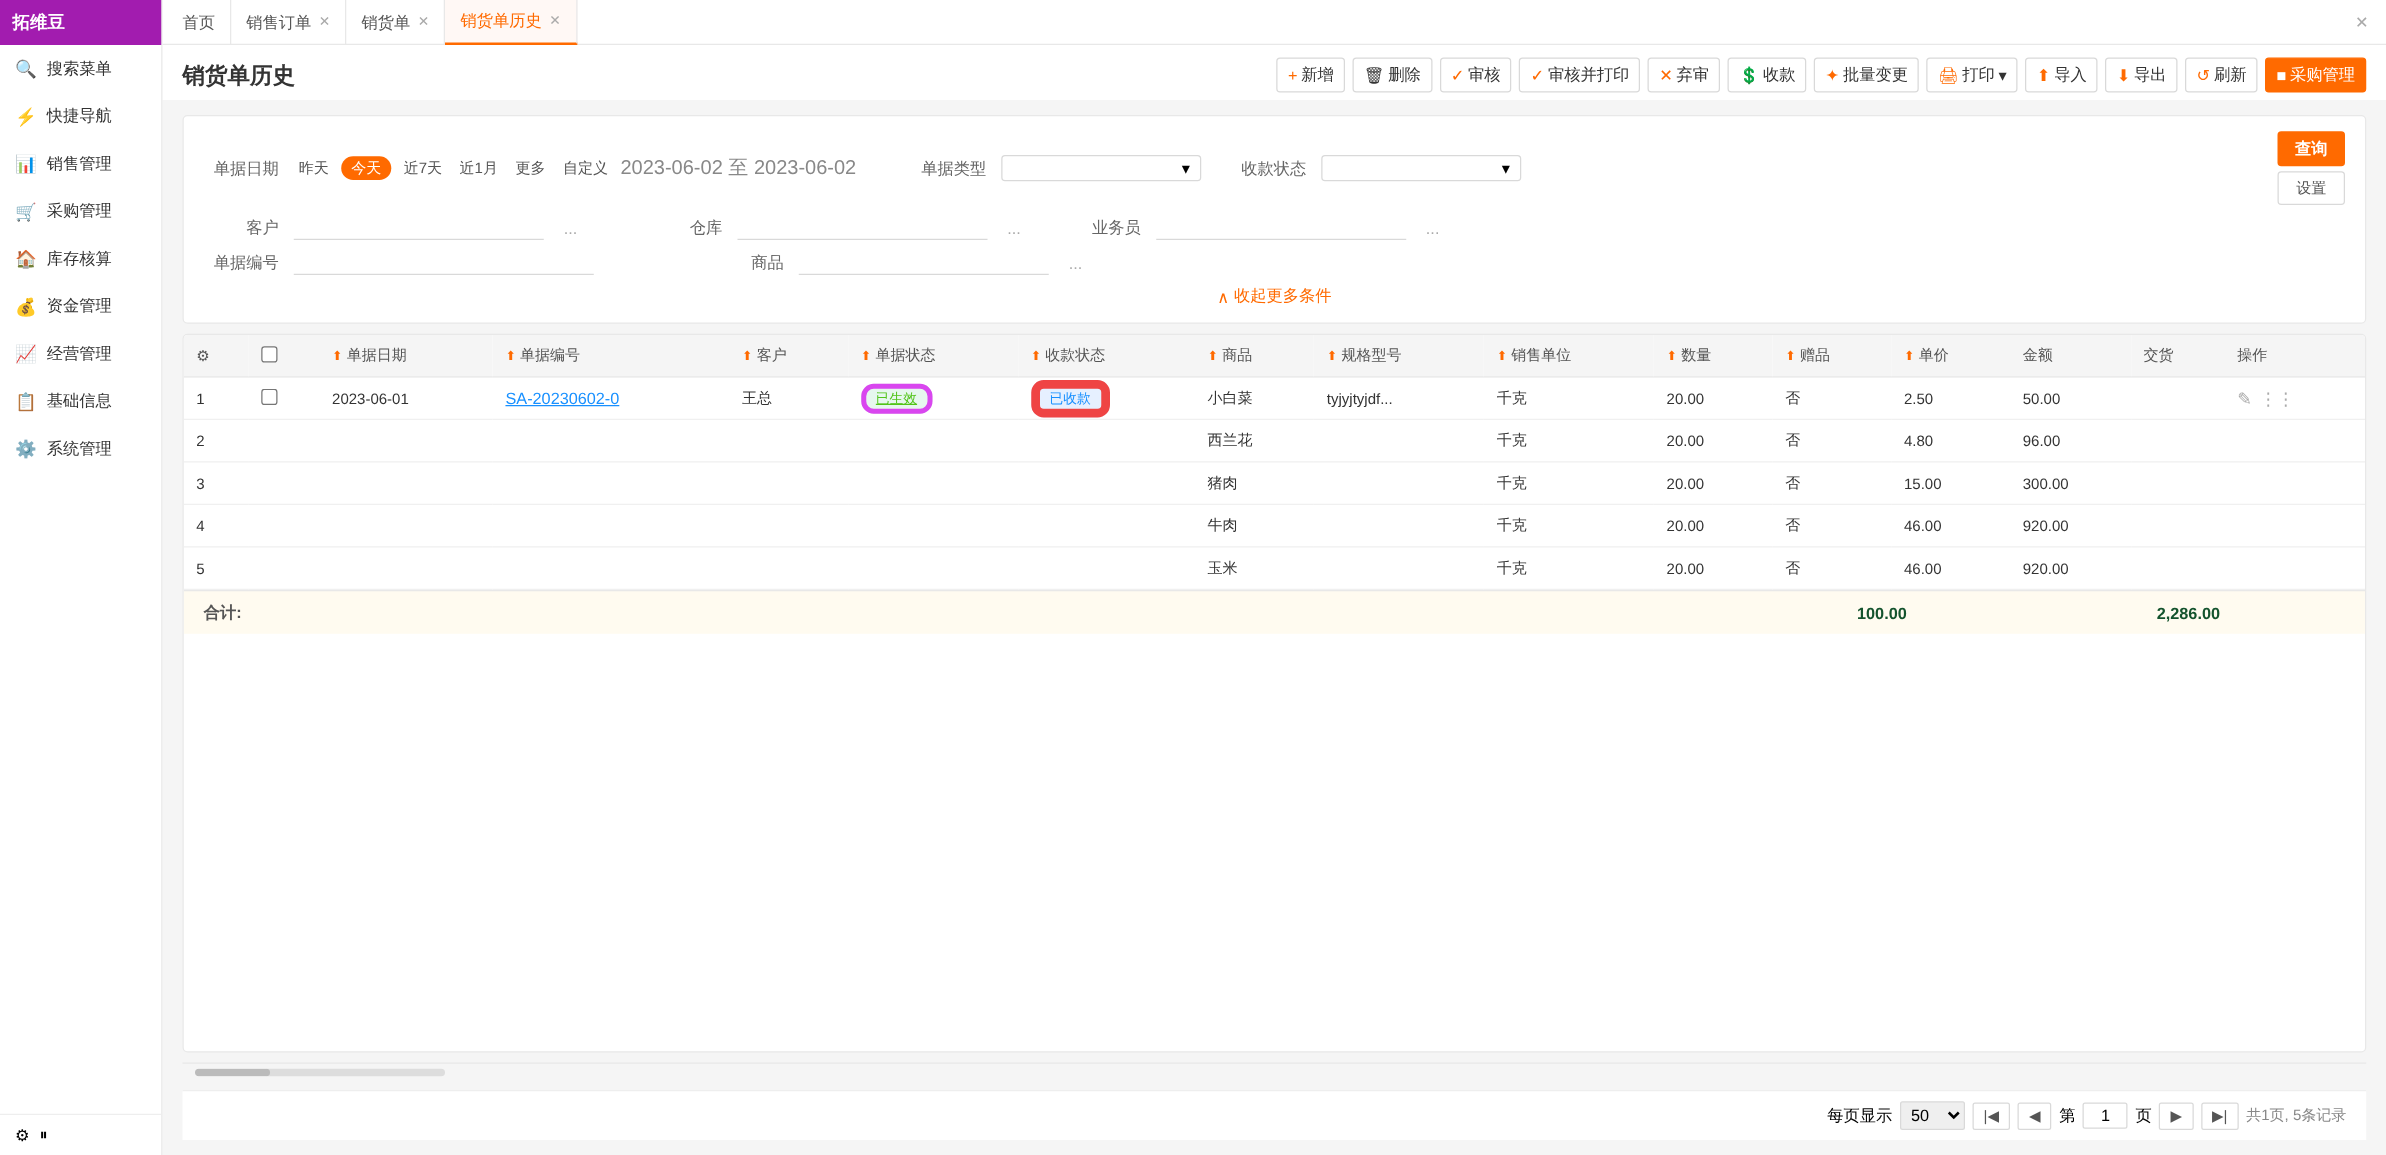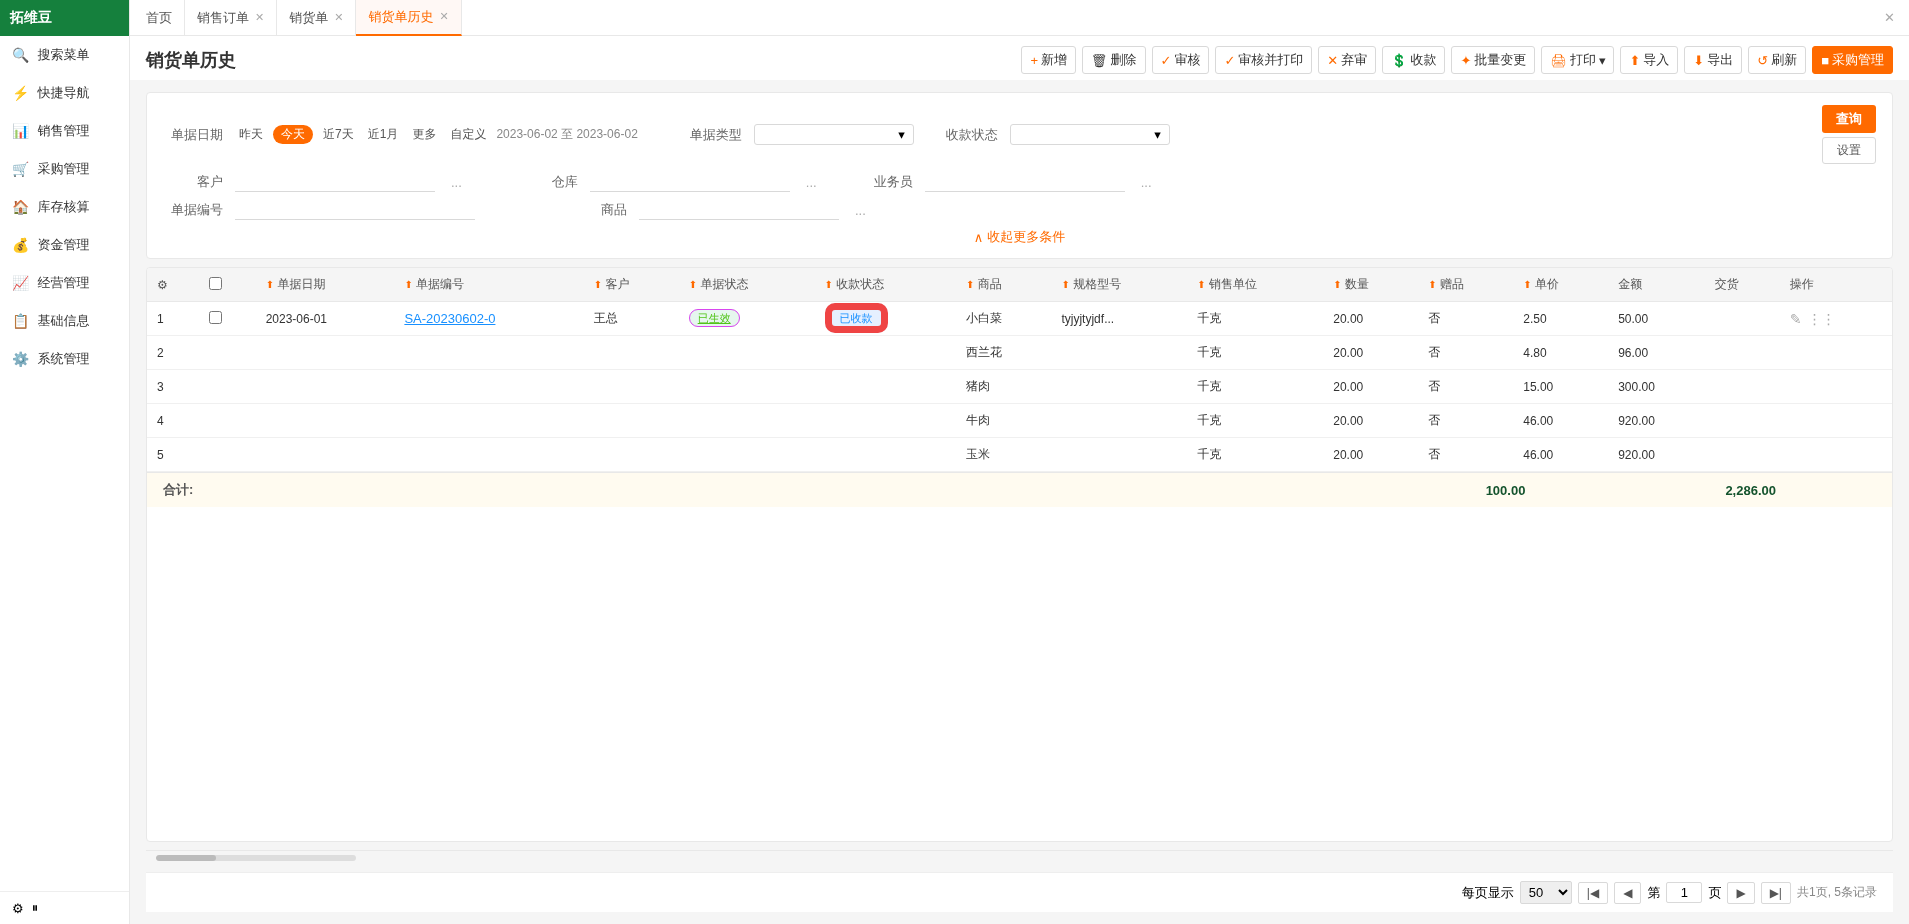--- a/index.html
+++ b/index.html
@@ -9,21 +9,21 @@
     .sidebar {
       width: 130px;
       background: #fff;
       border-right: 1px solid #e8e8e8;
       display: flex;
       flex-direction: column;
       height: 100%;
       flex-shrink: 0;
     }
     .sidebar-logo {
-      background: #15803d;
+      background: #a21caf;
       color: #fff;
       padding: 6px 10px;
       font-size: 14px;
       font-weight: bold;
       height: 36px;
       display: flex;
       align-items: center;
     }
     .sidebar-item {
       display: flex;
@@ -131,21 +131,21 @@
     }
     .date-shortcuts { display: flex; gap: 6px; align-items: center; }
     .date-shortcut {
       cursor: pointer;
       color: #555;
       font-size: 12px;
       padding: 1px 4px;
       border-radius: 2px;
     }
     .date-shortcut.active { background: #ff6a00; color: #fff; border-radius: 10px; padding: 1px 8px; }
-    .date-range { color: #888; font-size: 12px; }
+    .date-range { color: #888; font-size: 16px; }
     .ellipsis-btn { color: #aaa; cursor: pointer; padding: 0 4px; }
     .collapse-btn {
       display: flex;
       align-items: center;
       justify-content: center;
       color: #ff6a00;
       cursor: pointer;
       font-size: 12px;
       gap: 4px;
       margin-top: 4px;
@@ -180,21 +180,21 @@
       padding: 8px 10px;
       color: #333;
       font-size: 12px;
       white-space: nowrap;
     }
     .badge {
       padding: 2px 8px;
       border-radius: 10px;
       font-size: 11px;
     }
-    .badge-green { background: #e6f7ee; color: #52c41a; border: 1px solid #d946ef; text-decoration: underline; }
+    .badge-green { background: #e6f7ee; color: #52c41a; border: 4px solid #d946ef; text-decoration: underline; }
     .badge-blue { background: #e6f0ff; color: #1890ff; border: 7px solid #ef4444; }
     .link-text { color: #1890ff; cursor: pointer; text-decoration: underline; }
     .action-icons { display: flex; gap: 6px; }
     .action-icon { color: #aaa; cursor: pointer; font-size: 14px; }
 
     
     .table-footer {
       background: #fffbf0;
       border-top: 1px solid #e8e8e8;
       padding: 8px 16px;

